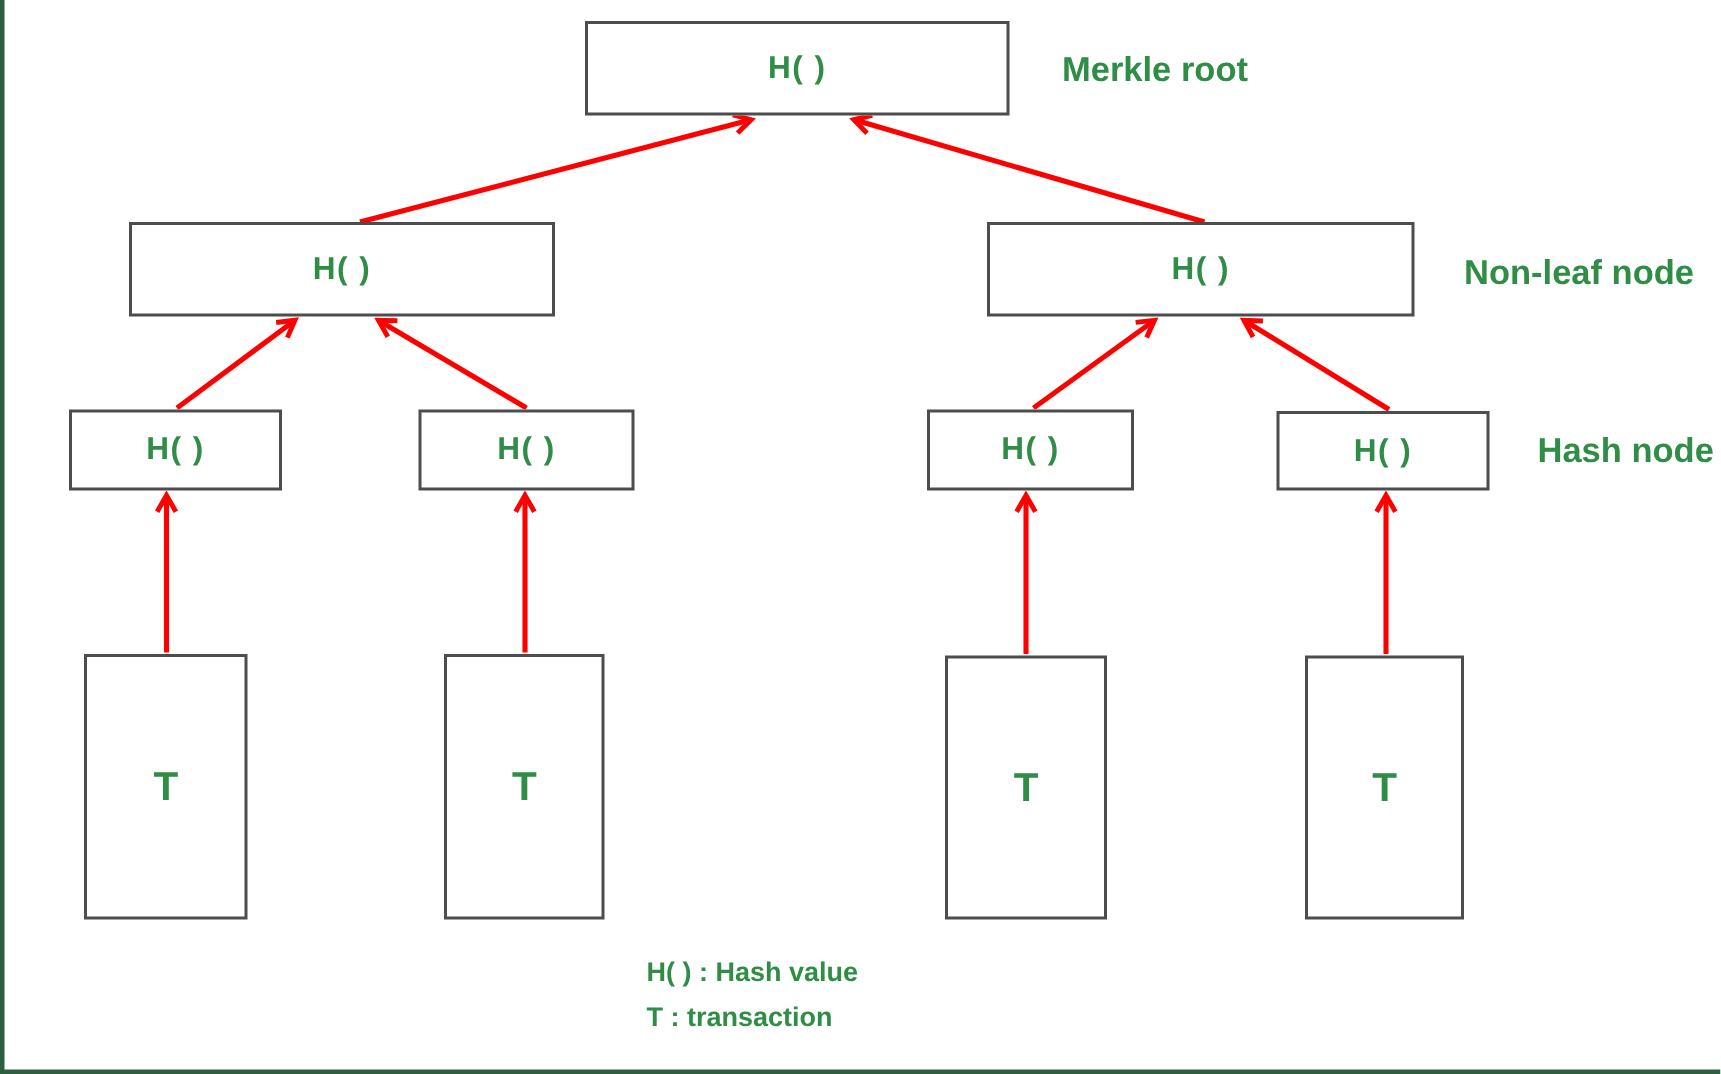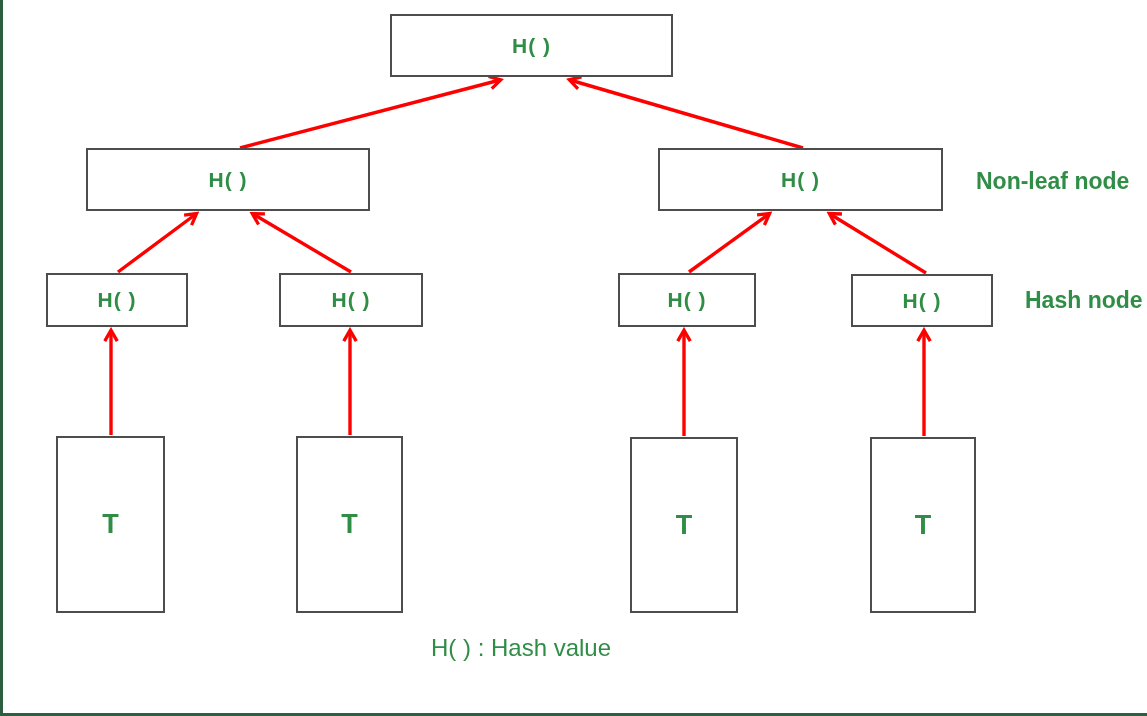--- a/index.html
+++ b/index.html
@@ -68,22 +68,22 @@
   }
   .ann-root    { left: 705px;  top: 33px;  }
   .ann-nonleaf { left: 973px;  top: 168px; }
   .ann-leaf    { left: 1022px; top: 287px; }
 
   .legend {
     position: absolute;
     left: 428px;
     top: 633px;
     color: var(--green);
-    font-weight: normal;
-    font-size: 24px;
+    font-weight: bold;
+    font-size: 18px;
     line-height: 30px;
     white-space: nowrap;
   }
 
   svg.arrows {
     position: absolute;
     left: 0; top: 0;
     width: 1147px;
     height: 716px;
     pointer-events: none;
@@ -144,20 +144,22 @@
   <div class="tx tx-2">
     <span>T</span>
   </div>
   <div class="tx tx-3">
     <span>T</span>
   </div>
   <div class="tx tx-4">
     <span>T</span>
   </div>
 
+  <div class="annotation ann-root">Merkle root</div>
   <div class="annotation ann-nonleaf">Non-leaf node</div>
   <div class="annotation ann-leaf">Hash node</div>
 
   <div class="legend">
     <div>H( ) : Hash value</div>
+    <div>T : transaction</div>
   </div>
 
 </div>
 
 </body></html>

